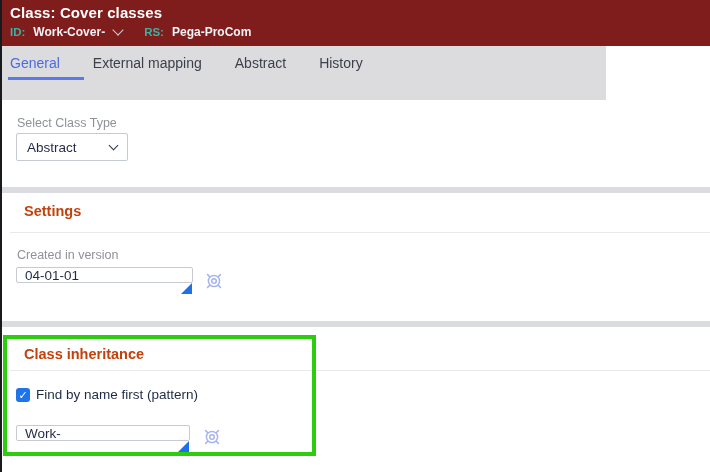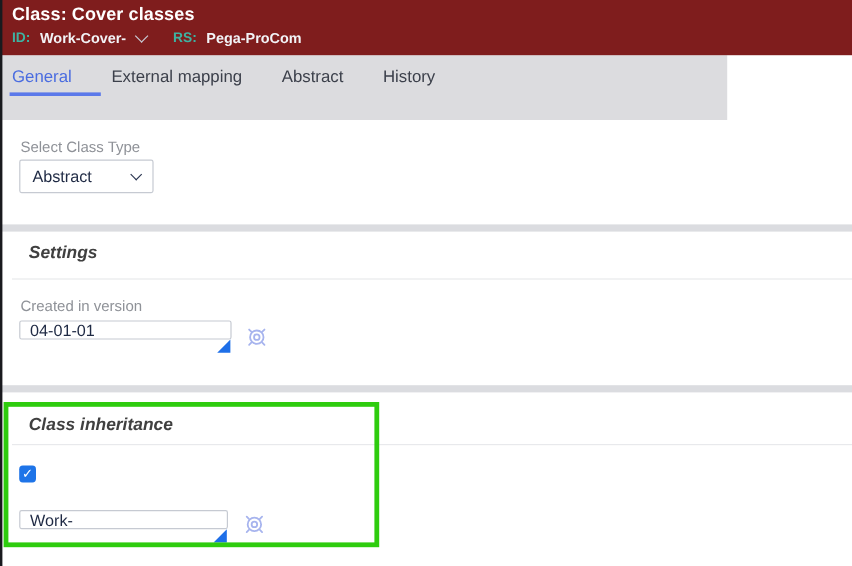--- a/index.html
+++ b/index.html
@@ -22,21 +22,21 @@
 
   
   .tabbar { position:absolute; left:0; top:46px; width:606px; height:54px; background:#dcdcdf; z-index:5; }
   .tabs { display:flex; gap:7px; padding-left:8px; }
   .tab { height:34px; line-height:34px; padding:0 24px 0 2px; font-size:14px; color:#3c404b; cursor:pointer; }
   .tab.active { color:#4a6ce0; border-bottom:3px solid #5b79ea; }
 
   
   .content { position:absolute; left:0; top:100px; width:710px; height:372px; background:#ffffff; }
   .field-label { position:absolute; font-size:12.5px; color:#8f9298; }
-  .section-title { position:absolute; font-size:14.5px; font-weight:700; color:#404040;font-style:italic; }
+  .section-title { position:absolute; font-size:14.5px; font-weight:700; color:#c2410c; }
   .thin-divider { position:absolute; left:10px; width:700px; height:1px; background:#e8e9ec; }
   .strip { position:absolute; left:0; width:710px; height:6px; background:#dbdce0; }
 
   .select-box { position:absolute; left:16px; top:133px; width:112px; height:28px; background:#fff;
     border:1px solid #c6cad2; border-radius:2px; display:flex; align-items:center; padding:0 10px; cursor:pointer; }
   .select-box .sel-text { font-size:13.5px; color:#1f2a44; flex:1; }
   .chevron-down { width:7px; height:7px; border-right:1.8px solid #2a3550; border-bottom:1.8px solid #2a3550; transform:rotate(45deg); margin-top:-3px; }
 
   .text-input { position:absolute; width:177px; height:16px; background:#fff; border:1px solid #c6cad2;
     border-radius:2px; font-family:"Liberation Sans","DejaVu Sans",sans-serif; font-size:13.5px; color:#1f2a44;
@@ -107,20 +107,21 @@
   </svg>
 
   <div class="strip" style="top:221px;"></div>
 
   <div class="section-title" style="left:24px; top:246px;">Class inheritance</div>
   <div class="thin-divider" style="top:270px;"></div>
 
   <div class="checkbox" style="left:16px; top:288px;">
     <span>✓</span>
   </div>
+  <div class="checkbox-label" style="left:36px; top:287px;">Find by name first (pattern)</div>
 
   <input class="text-input" style="left: 16px; top: 325px; width: 174px;" value="Work-">
   <div class="corner-triangle" style="left:178px; top:341px;"></div>
   <svg class="gear-icon" style="left:202px; top:327px;" viewBox="0 0 20 20">
     <g stroke="#a7b4ee" fill="none" stroke-width="1.5" stroke-linecap="round">
       <circle cx="10" cy="10" r="5.6"></circle>
       <circle cx="10" cy="10" r="2.3"></circle>
       <line x1="14.6" y1="5.4" x2="16.4" y2="3.6"></line>
       <line x1="5.4" y1="5.4" x2="3.6" y2="3.6"></line>
       <line x1="14.6" y1="14.6" x2="16.4" y2="16.4"></line>

